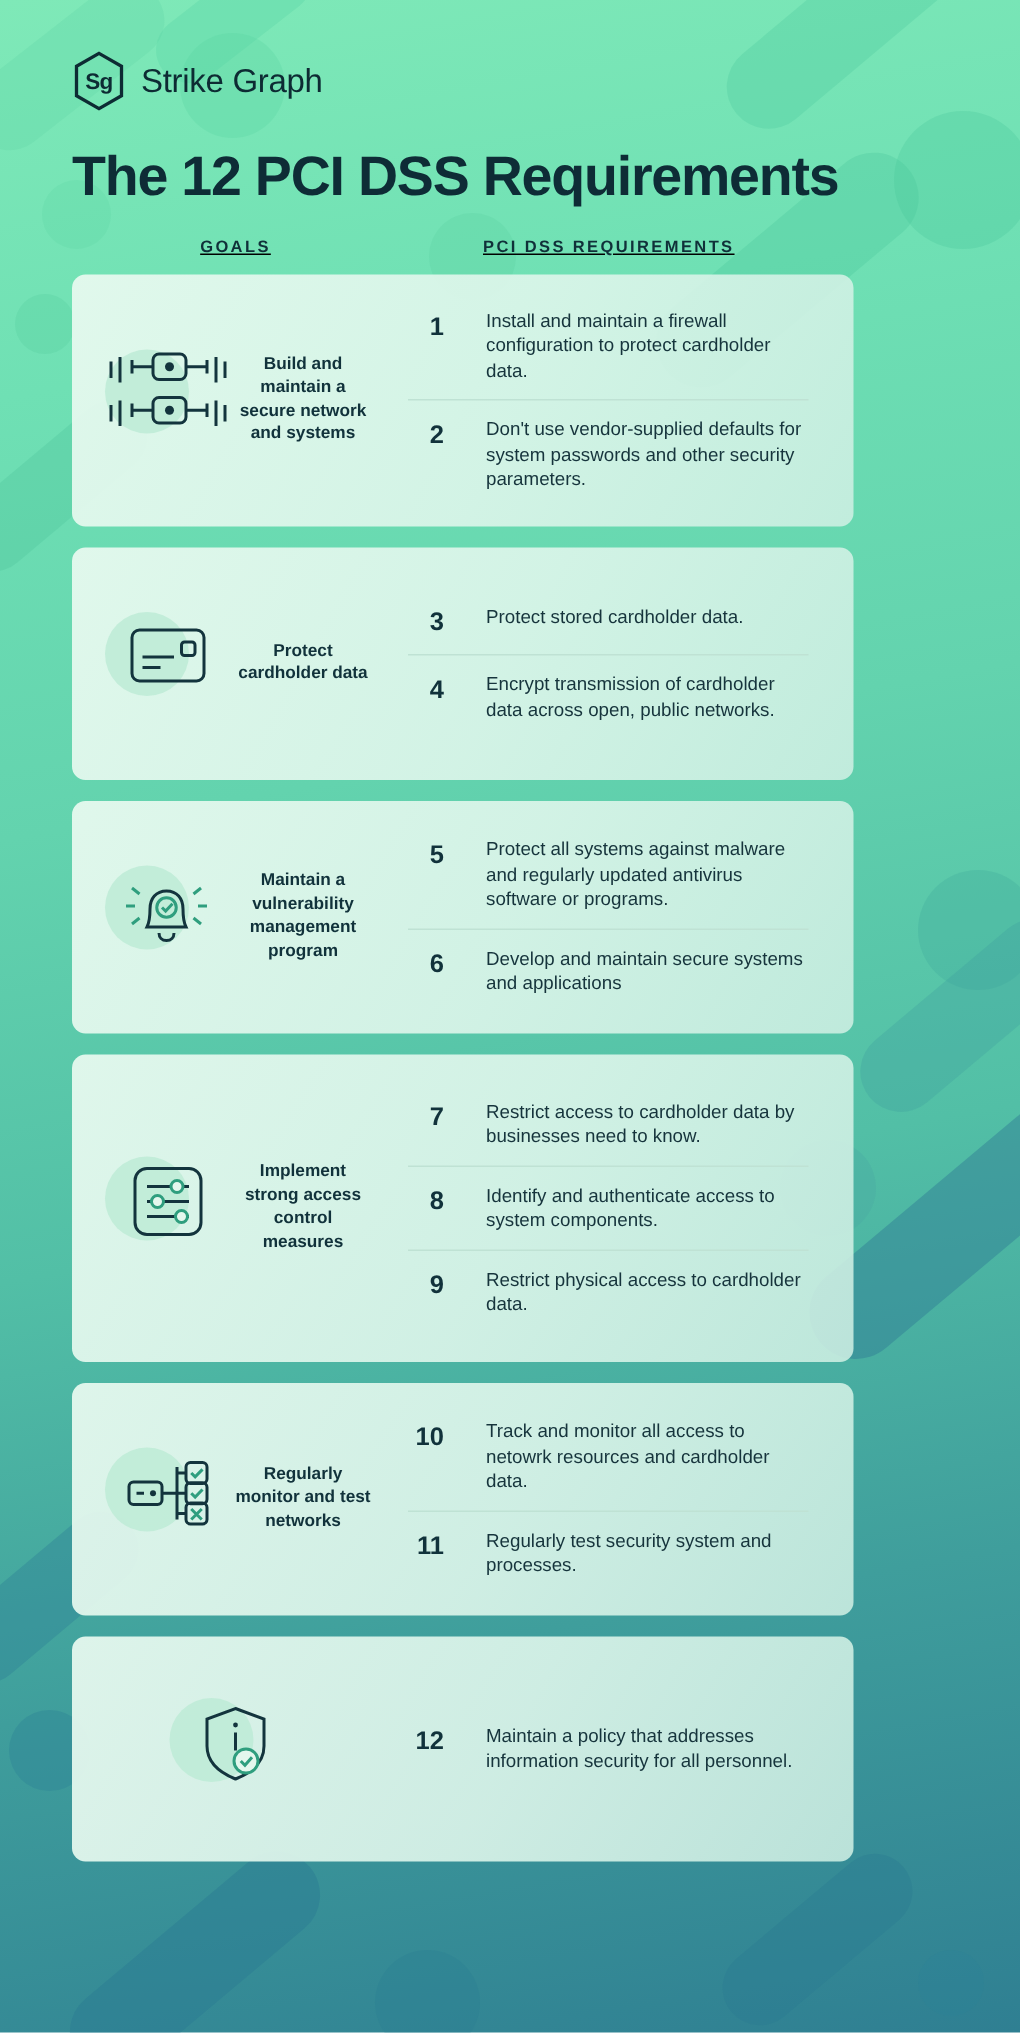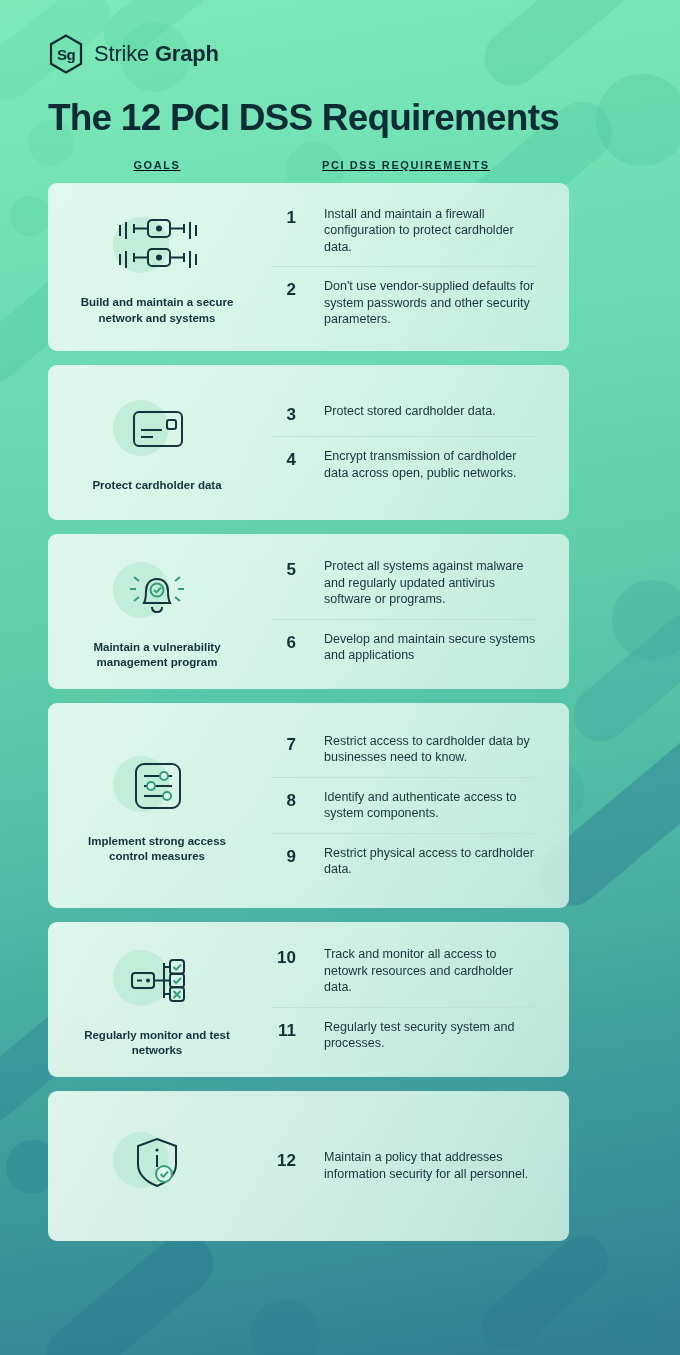--- a/index.html
+++ b/index.html
@@ -44,21 +44,21 @@
     font-weight: bold;
     font-size: 15px;
     color: #0d2b33;
     letter-spacing: -0.5px;
   }
   .brand-name {
     font-size: 22px;
     color: #0d2b33;
     letter-spacing: -0.2px;
   }
-  .brand-name b { font-weight: bold; }
+  .brand-name b { font-weight: normal; }
   .brand-name i { font-style: normal; font-weight: normal; }
 
   h1.title {
     font-size: 37px;
     line-height: 1.1;
     font-weight: bold;
     color: #0e2c36;
     letter-spacing: -0.8px;
     margin-bottom: 20px;
   }
@@ -93,21 +93,21 @@
     background: linear-gradient(115deg, rgba(233,250,240,.93) 0%, rgba(222,246,235,.90) 55%, rgba(208,240,228,.86) 100%);
     border-radius: 9px;
     margin-bottom: 14px;
     overflow: hidden;
     min-height: 120px;
   }
   .card-goal {
     width: 218px;
     flex: none;
     display: flex;
-    flex-direction: column;
+    flex-direction: row;
     align-items: center;
     justify-content: center;
     padding: 16px 18px;
     text-align: center;
   }
   .goal-icon {
     position: relative;
     width: 96px;
     height: 80px;
     display: flex;

